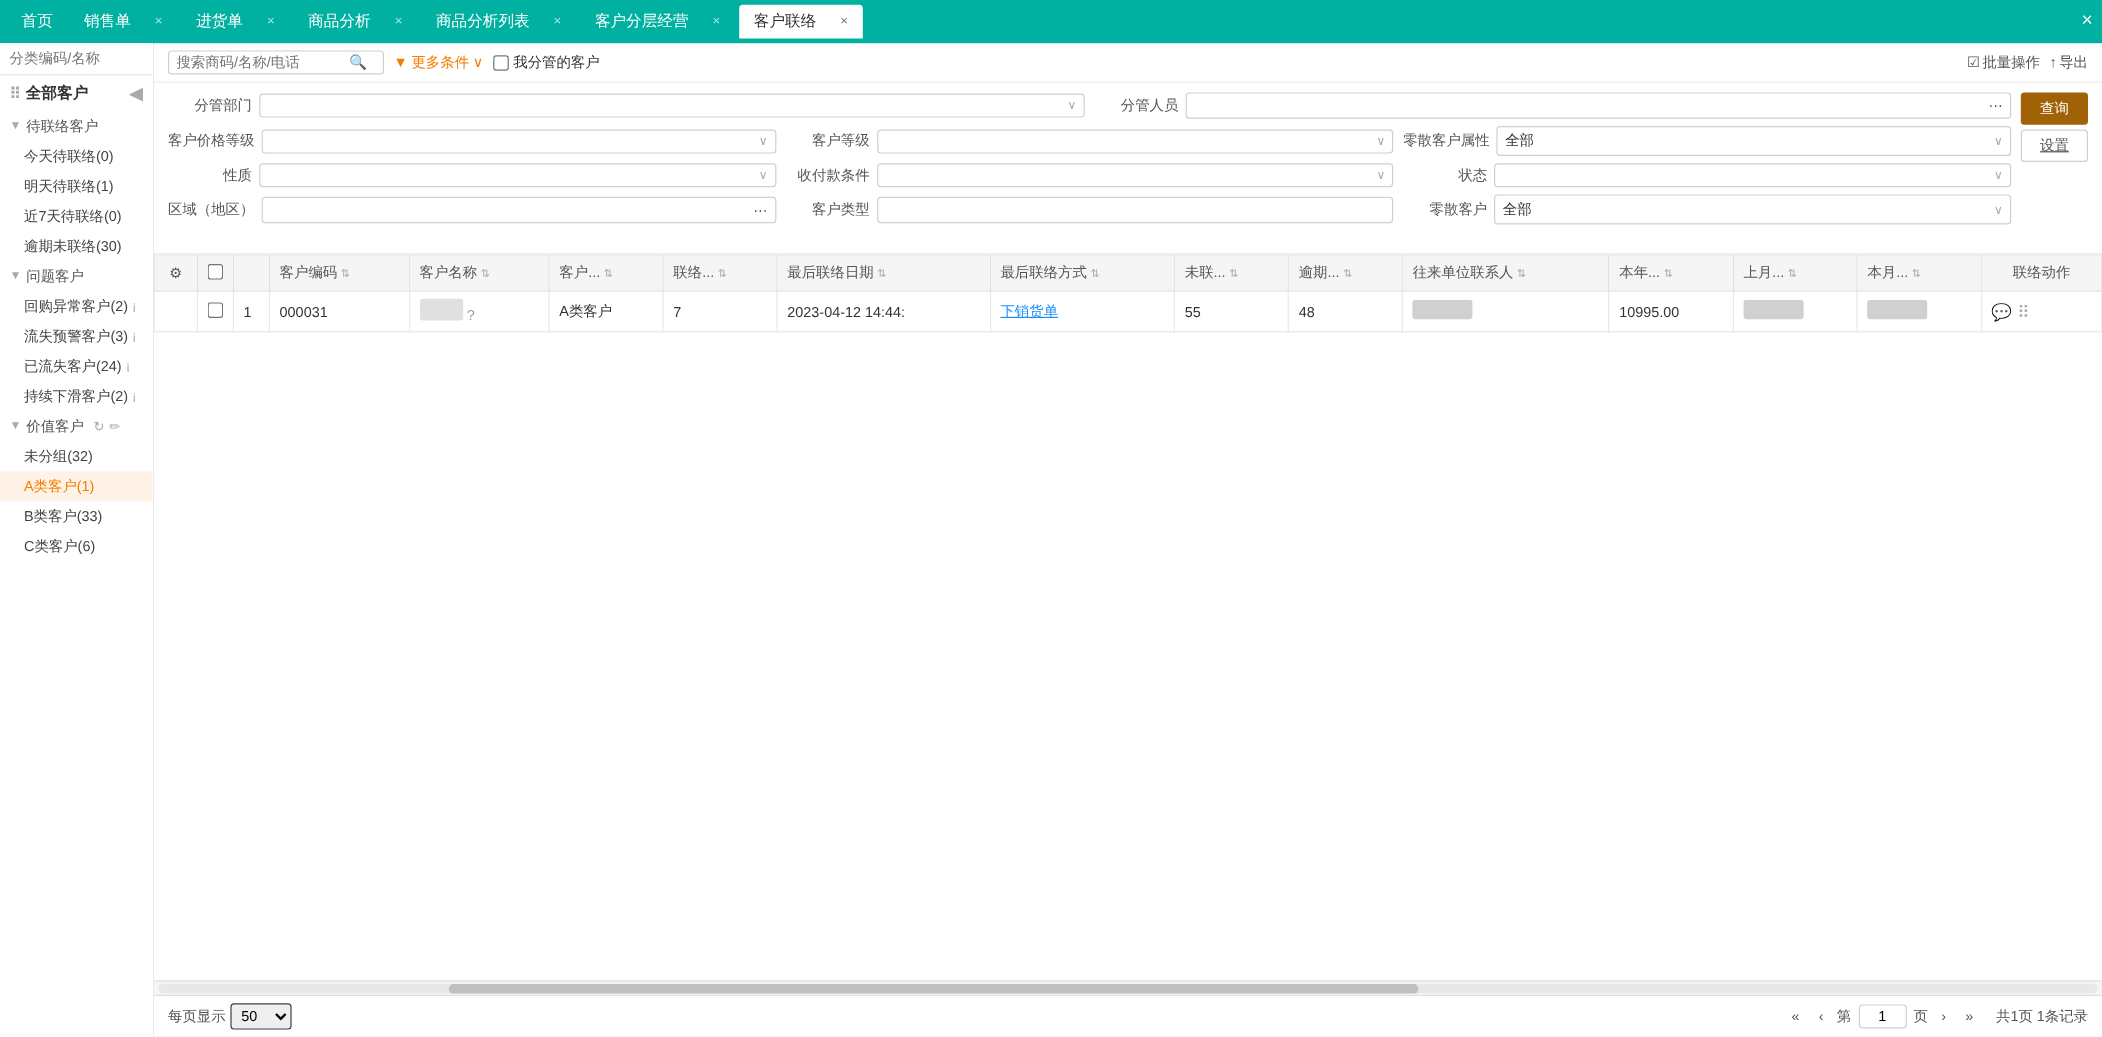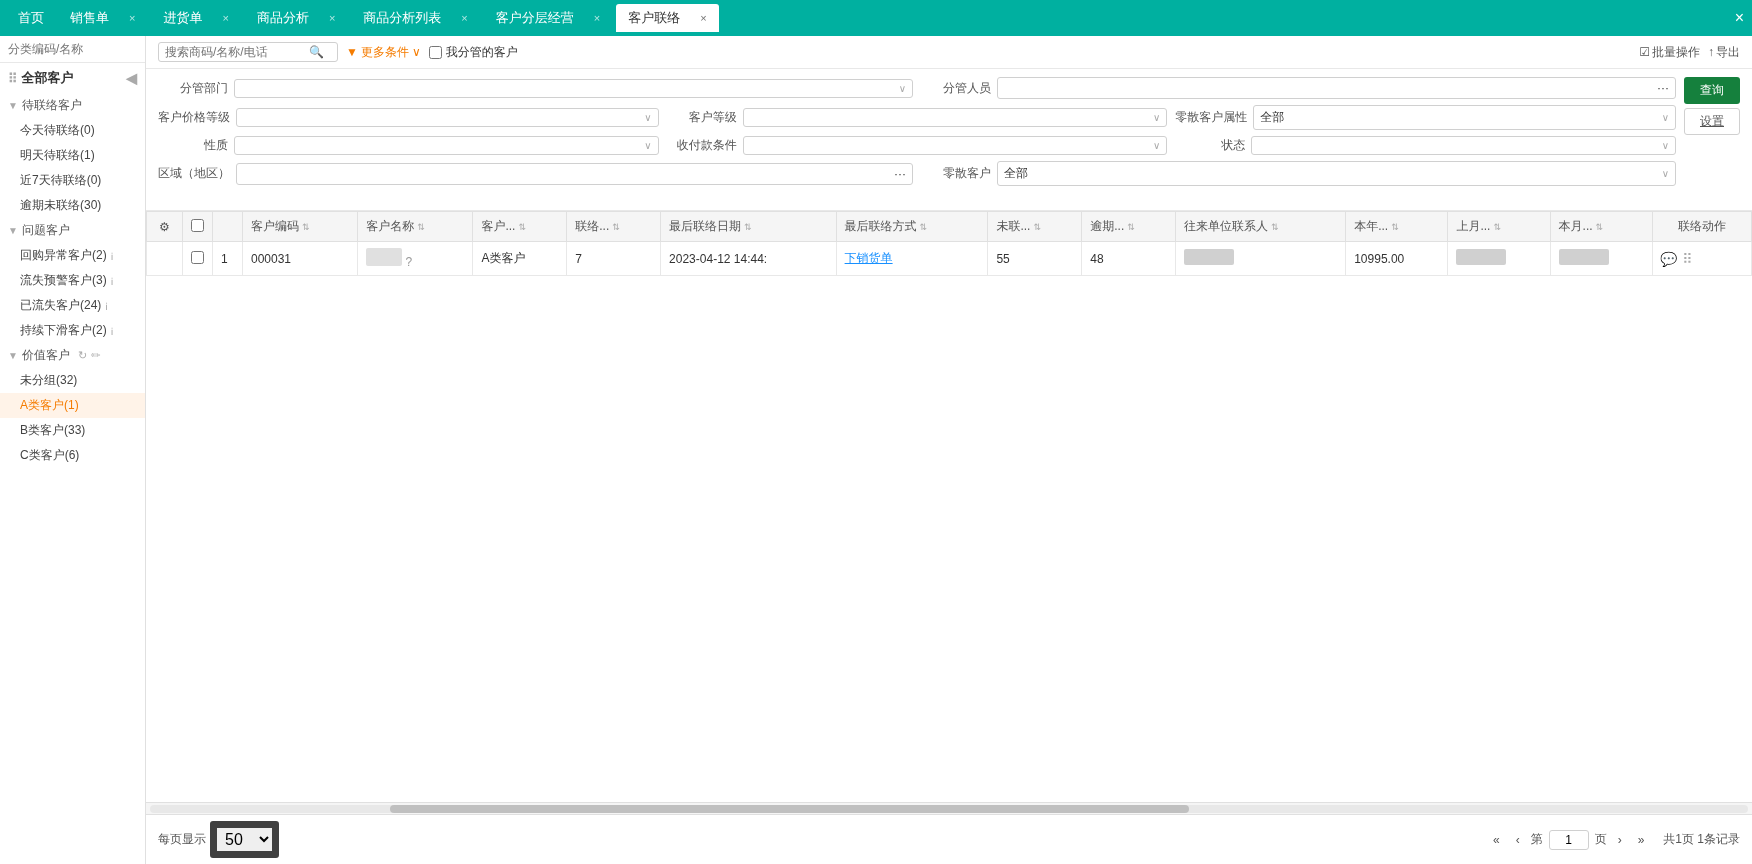--- a/index.html
+++ b/index.html
@@ -39,21 +39,21 @@
     }
 
     
     .main-layout {
       display: flex;
       height: calc(864px - 36px);
     }
 
     
     .sidebar {
-      width: 146px;
+      width: 128px;
       background: #fff;
       border-right: 1px solid #e0e0e0;
       display: flex;
       flex-direction: column;
       overflow-y: auto;
     }
     .sidebar-search {
       display: flex;
       align-items: center;
       padding: 6px 8px;
@@ -197,21 +197,21 @@
       border-radius: 3px;
       padding: 3px 6px;
       font-size: 12px;
       min-width: 100px;
       display: flex;
       align-items: center;
       justify-content: flex-end;
       cursor: pointer;
     }
     .btn-query {
-      background: #15803d;
+      background: #a16207;
       color: #fff;
       border: none;
       border-radius: 3px;
       padding: 5px 16px;
       cursor: pointer;
       font-size: 12px;
     }
     .btn-settings {
       background: #fff;
       color: #555;
@@ -270,21 +270,21 @@
       background: #fff;
       border-top: 1px solid #e0e0e0;
       padding: 6px 12px;
       display: flex;
       align-items: center;
       gap: 8px;
       font-size: 12px;
       color: #555;
     }
     .bottom-bar .page-size-wrap { display: flex; align-items: center; gap: 4px; }
-    .bottom-bar .page-size-wrap select { border: 7px solid #404040; border-radius: 3px; padding: 2px 4px; font-size: 16px; }
+    .bottom-bar .page-size-wrap select { border: 1px solid #404040; border-radius: 3px; padding: 2px 4px; font-size: 12px; }
     .bottom-bar .pagination { margin-left: auto; display: flex; align-items: center; gap: 6px; }
     .pagination .page-btn { cursor: pointer; padding: 2px 5px; color: #555; }
     .pagination .page-input { width: 40px; border: 1px solid #d0d0d0; border-radius: 3px; padding: 2px 4px; text-align: center; font-size: 12px; }
 
     
     .horizontal-scroll-area {
       height: 12px;
       background: #f5f5f5;
       border-top: 1px solid #e0e0e0;
       display: flex;
@@ -518,20 +518,24 @@
           </div>
 
           <div class="filter-row">
             <div class="filter-item">
               <span class="filter-label">区域（地区）</span>
               <div class="filter-input-dots">
                 <span>···</span>
               </div>
             </div>
             <div class="filter-item">
+              <span class="filter-label">客户类型</span>
+              <input class="filter-input" type="text" value="" style="">
+            </div>
+            <div class="filter-item">
               <span class="filter-label">零散客户</span>
               <div class="filter-select">
                 <span>全部</span>
                 <span class="chevron">∨</span>
               </div>
             </div>
           </div>
         </div>
         <div class="filter-right-btns">
           <button class="btn-query">查询</button>

